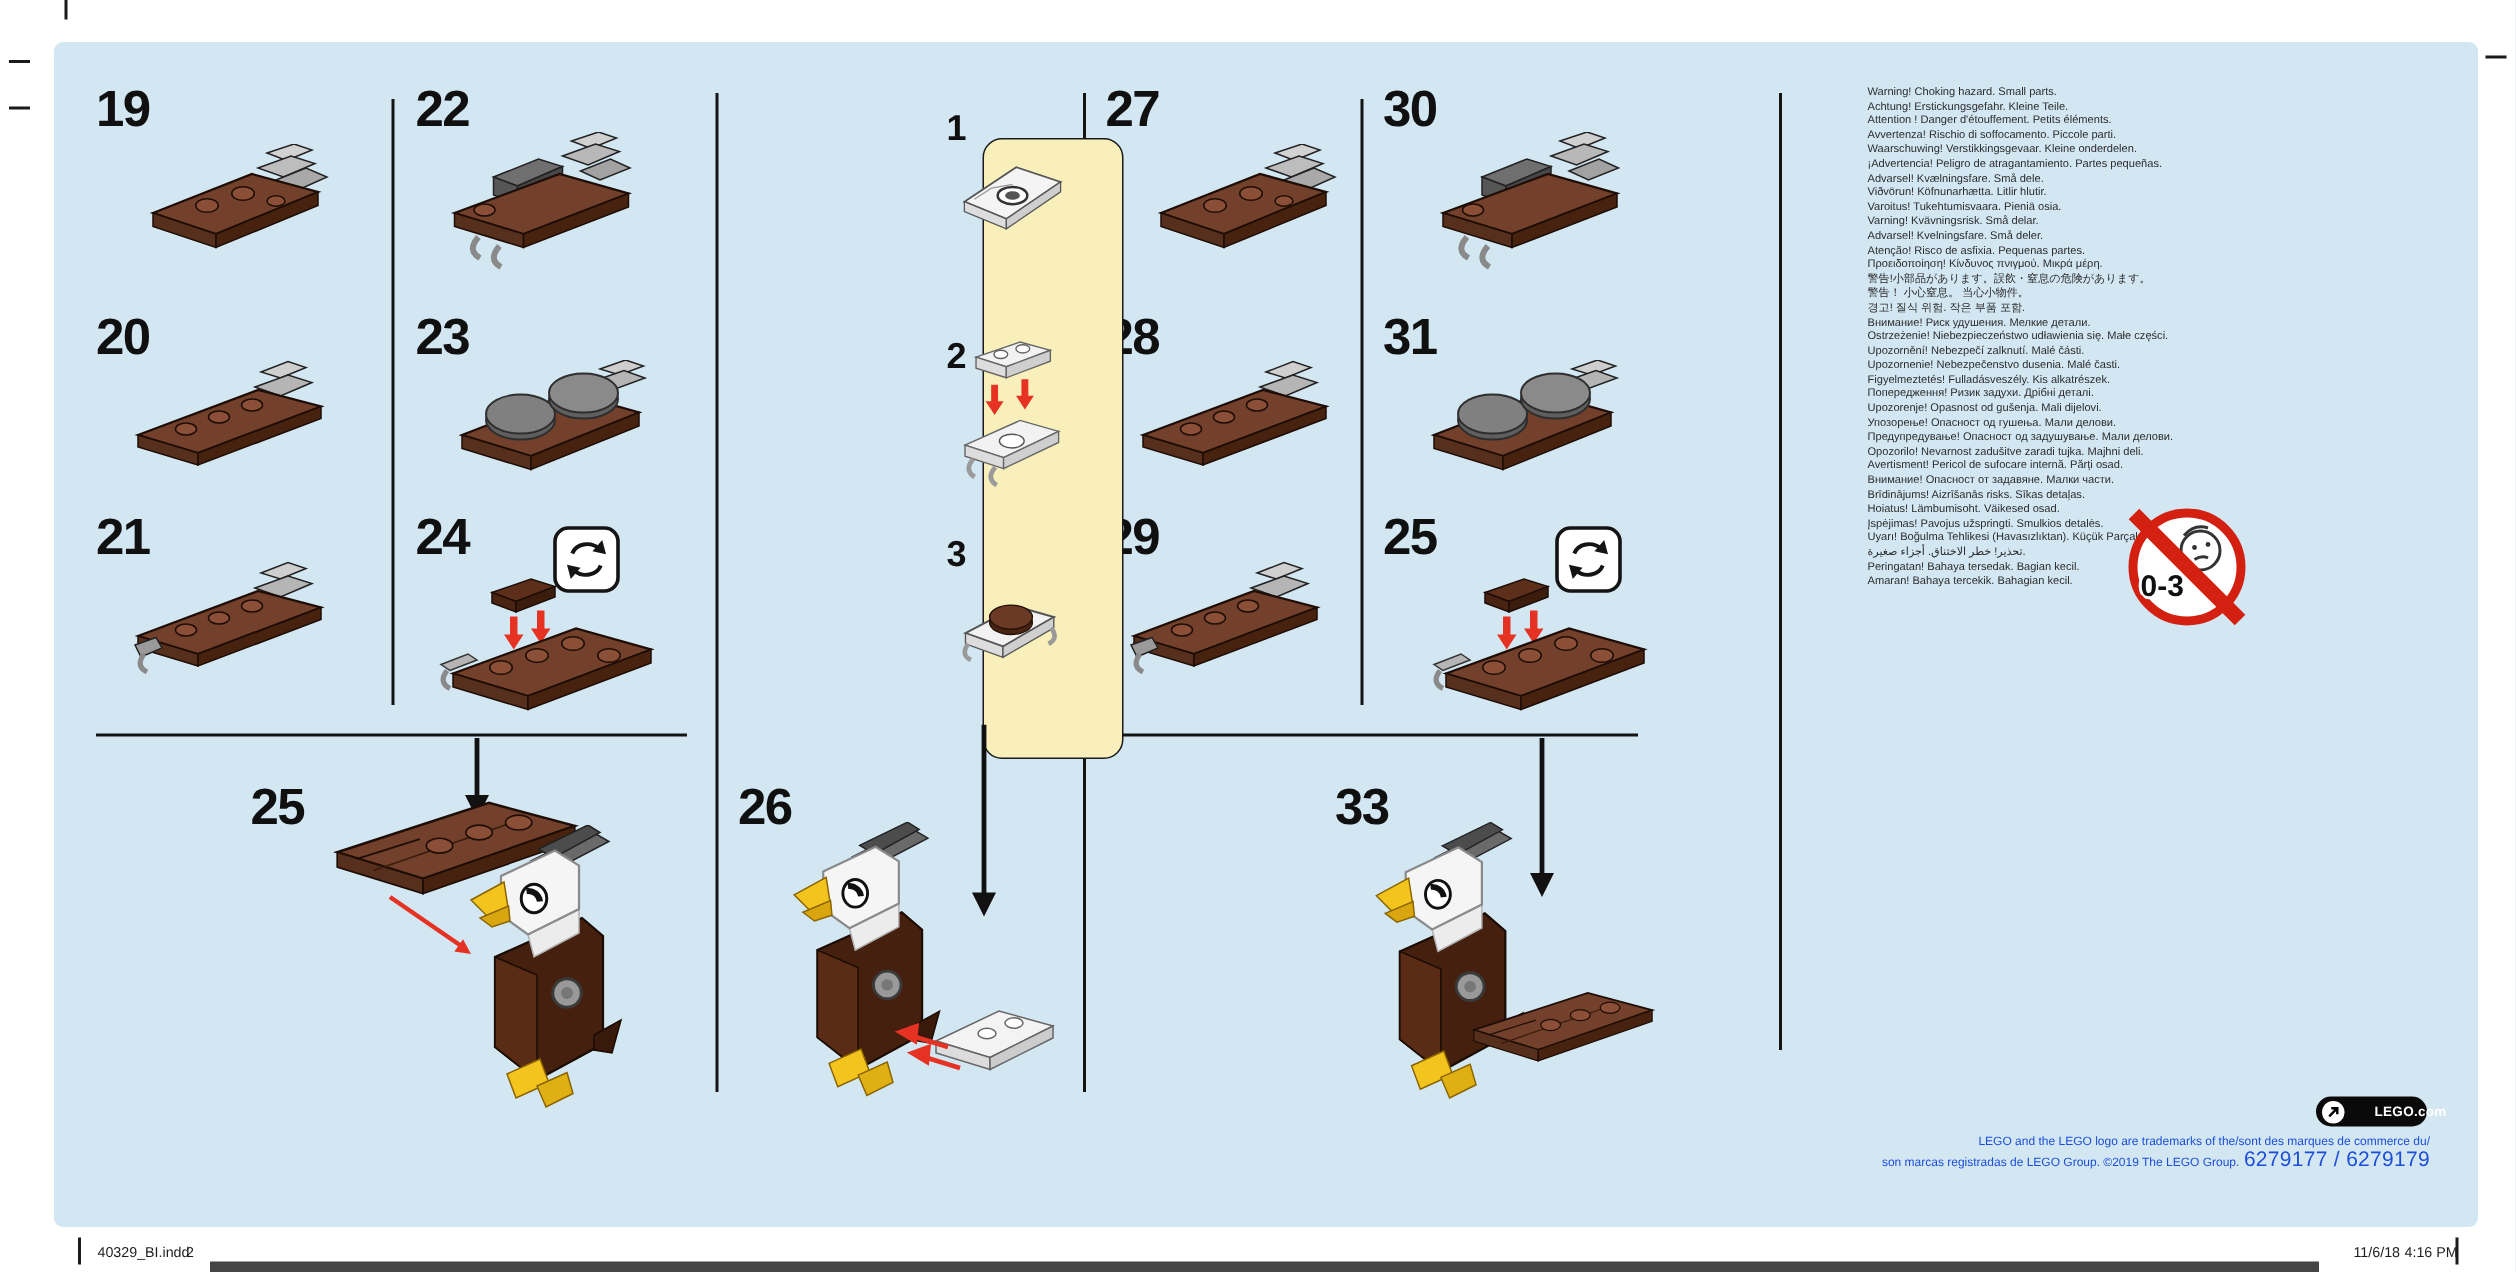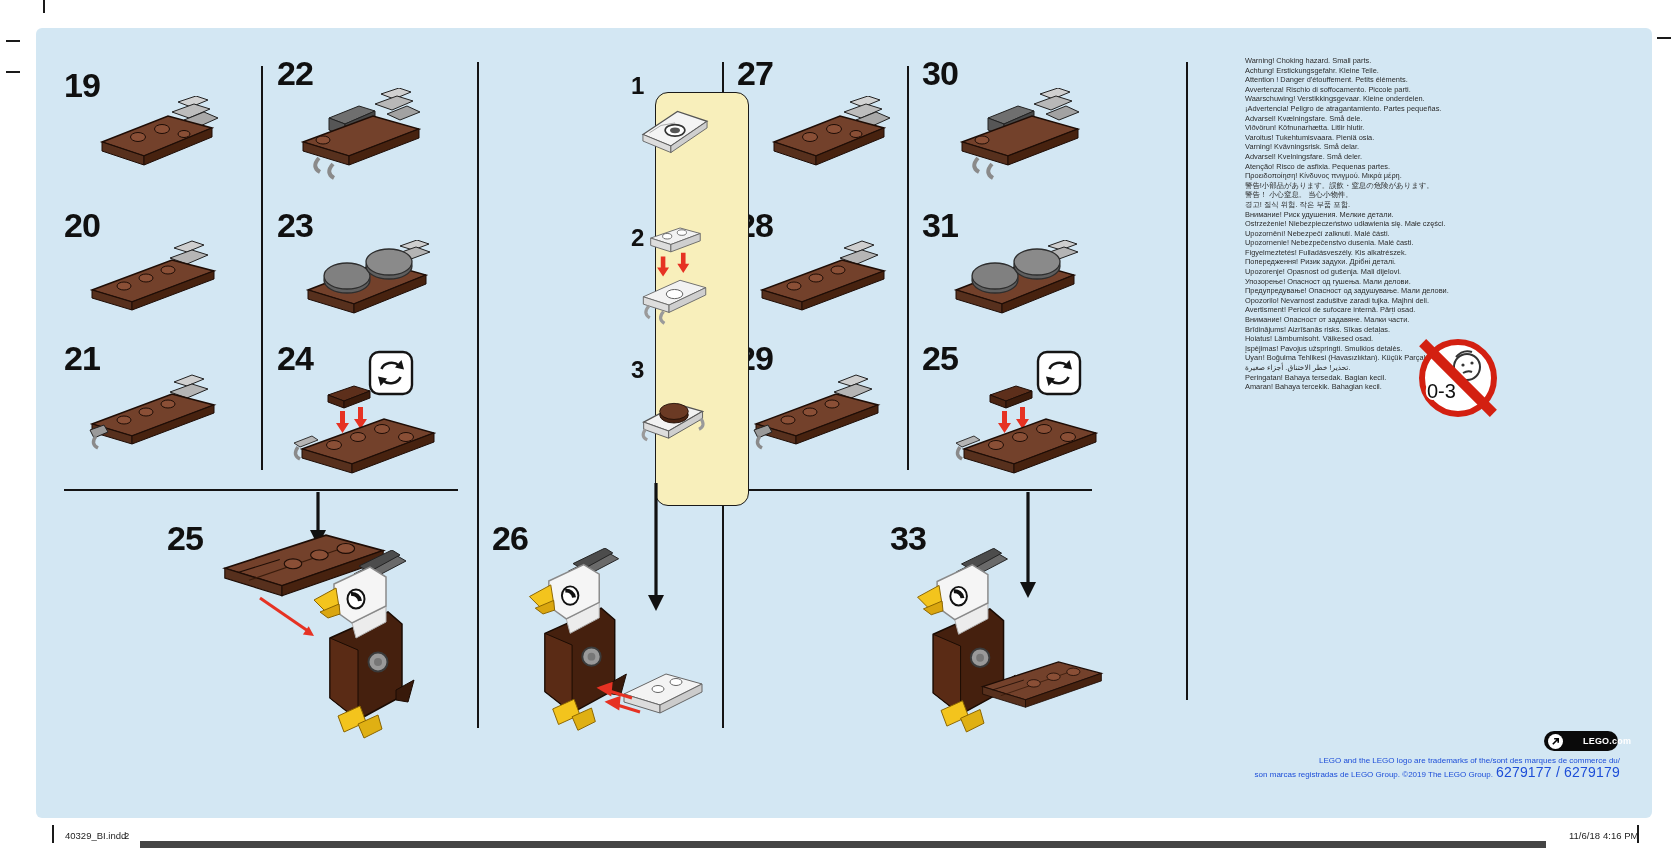--- a/index.html
+++ b/index.html
@@ -24,21 +24,21 @@
     position:absolute;left:619px;top:64px;width:94px;height:414px;
     background:var(--callout-background,#f8efbb);
     border:1.6px solid #1a1a1a;border-radius:13px;box-sizing:border-box;
   }
   .warnings{
     position:absolute;left:1198px;top:56px;width:232px;
     font-size:7.4px;line-height:9.6px;color:#2b2b2b;margin-left:47px;
   }
   .agebadge{position:absolute;left:1418px;top:338px;width:80px;height:80px;}
   .agelabel{
-    position:absolute;left:9px;top:42px;font-size:20px;font-weight:400;color:#101010;
+    position:absolute;left:9px;top:42px;font-size:20px;font-weight:700;color:#101010;
     text-shadow:-2px 0 #fff,2px 0 #fff,0 -2px #fff,0 2px #fff,-1px -1px #fff,1px 1px #fff,-1px 1px #fff,1px -1px #fff;
   }
   .legobtn{
     position:absolute;left:1544px;top:731px;width:74px;height:20px;background:#0a0a0a;
     border-radius:10px;display:flex;align-items:center;gap:20px;padding:0 4px;box-sizing:border-box;
     cursor:pointer;
   }
   .legocircle{width:15px;height:15px;border-radius:50%;background:#fff;display:flex;align-items:center;justify-content:center;flex:0 0 auto;}
   .legolabel{color:#fff;font-size:9px;font-weight:700;letter-spacing:.2px;}
   .trademark{position:absolute;left:1190px;top:756px;width:430px;text-align:right;color:#1d4ed8;}
@@ -237,21 +237,21 @@
 <div class="sheet">
 
   <div class="vdiv" style="left:225px;top:38px;height:404px"></div>
   <div class="vdiv" style="left:441px;top:34px;height:666px"></div>
   <div class="vdiv" style="left:686px;top:34px;height:666px"></div>
   <div class="vdiv" style="left:871px;top:38px;height:404px"></div>
   <div class="vdiv" style="left:1150px;top:34px;height:638px"></div>
   <div class="hdiv" style="left:28px;top:461px;width:394px"></div>
   <div class="hdiv" style="left:698px;top:461px;width:358px"></div>
 
-  <div class="stepnum" style="left:28px;top:40px">19</div>
+  <div class="stepnum" style="left:28px;top:28px">19</div>
   <div class="stepnum" style="left:241px;top:28px">22</div>
   <div class="stepnum" style="left:28px;top:180px">20</div>
   <div class="stepnum" style="left:241px;top:180px">23</div>
   <div class="stepnum" style="left:28px;top:313px">21</div>
   <div class="stepnum" style="left:241px;top:313px">24</div>
   <div class="stepnum" style="left:131px;top:493px">25</div>
   <div class="stepnum" style="left:456px;top:493px">26</div>
 
   <div class="stepnum" style="left:701px;top:28px">27</div>
   <div class="stepnum" style="left:886px;top:28px">30</div>

